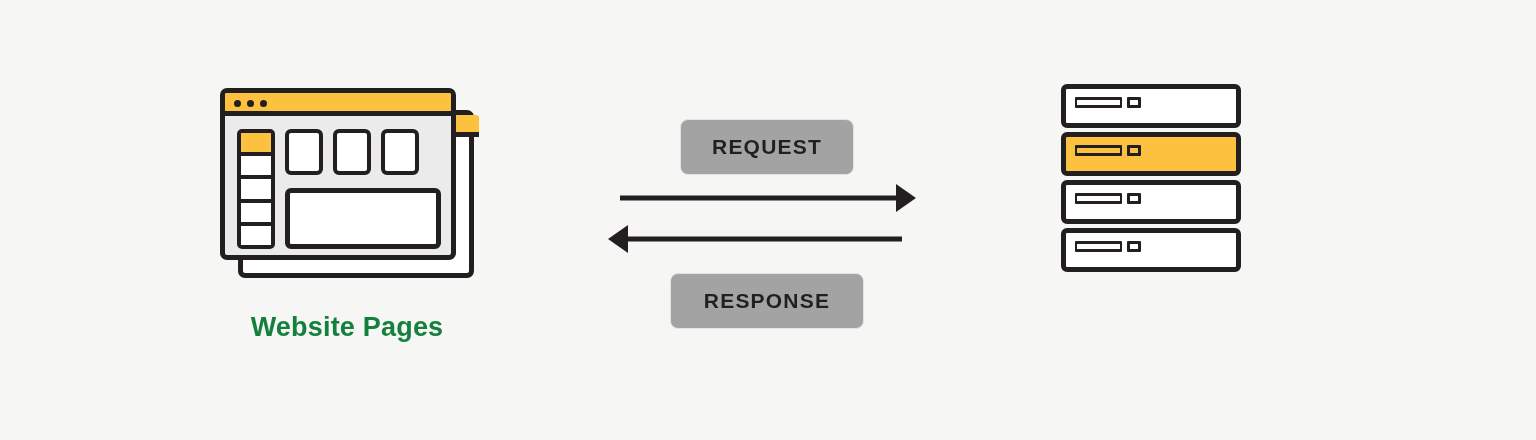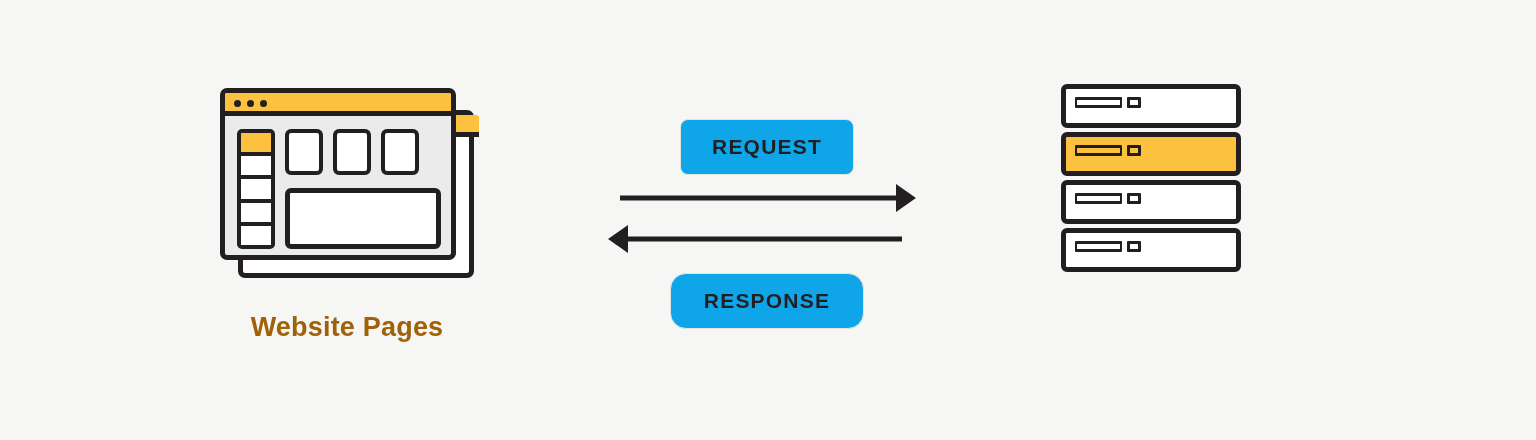--- a/index.html
+++ b/index.html
@@ -17,21 +17,21 @@
   .stage {
     position: relative;
     width: 1536px;
     height: 440px;
   }
 
   .caption {
     position: absolute;
     font-size: 27px;
     font-weight: bold;
-    color: #a16207;
+    color: #15803d;
     letter-spacing: 0.2px;
     white-space: nowrap;
     text-align: center;
   }
 
   
   .browser-group {
     position: absolute;
     left: 220px;
     top: 88px;
@@ -152,21 +152,21 @@
   
   .flow {
     position: absolute;
     left: 600px;
     top: 110px;
     width: 340px;
     height: 225px;
   }
   .pill {
     position: absolute;
-    background: #0ea5e9;
+    background: #a3a3a3;
     border: 1px solid #e3e3e2;
     border-radius: 8px;
     color: #231f20;
     font-size: 21px;
     font-weight: bold;
     letter-spacing: 1.2px;
     display: flex;
     align-items: center;
     justify-content: center;
   }
@@ -174,21 +174,20 @@
     left: 80px;
     top: 9px;
     width: 172px;
     height: 54px;
   }
   .pill-response {
     left: 70px;
     top: 163px;
     width: 192px;
     height: 54px;
-    border-radius: 16px;
   }
   .arrows {
     position: absolute;
     left: 0;
     top: 0;
     width: 340px;
     height: 225px;
   }
 
   

